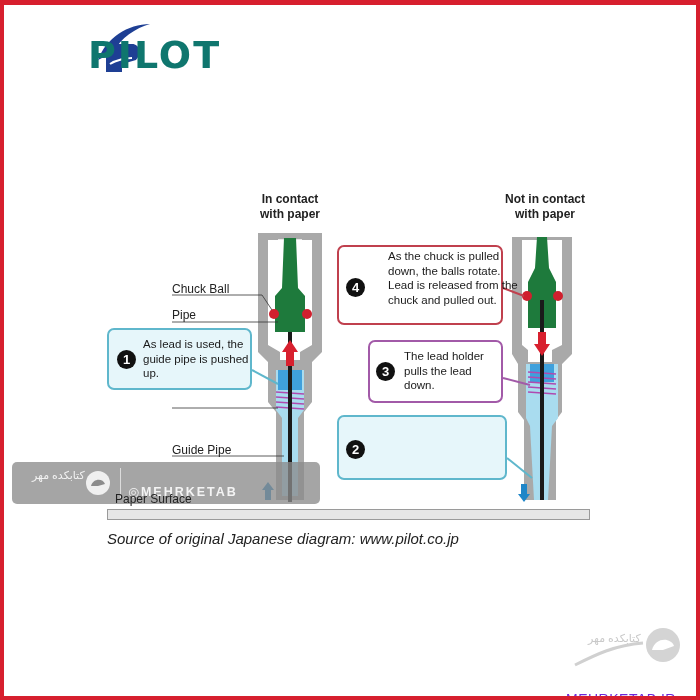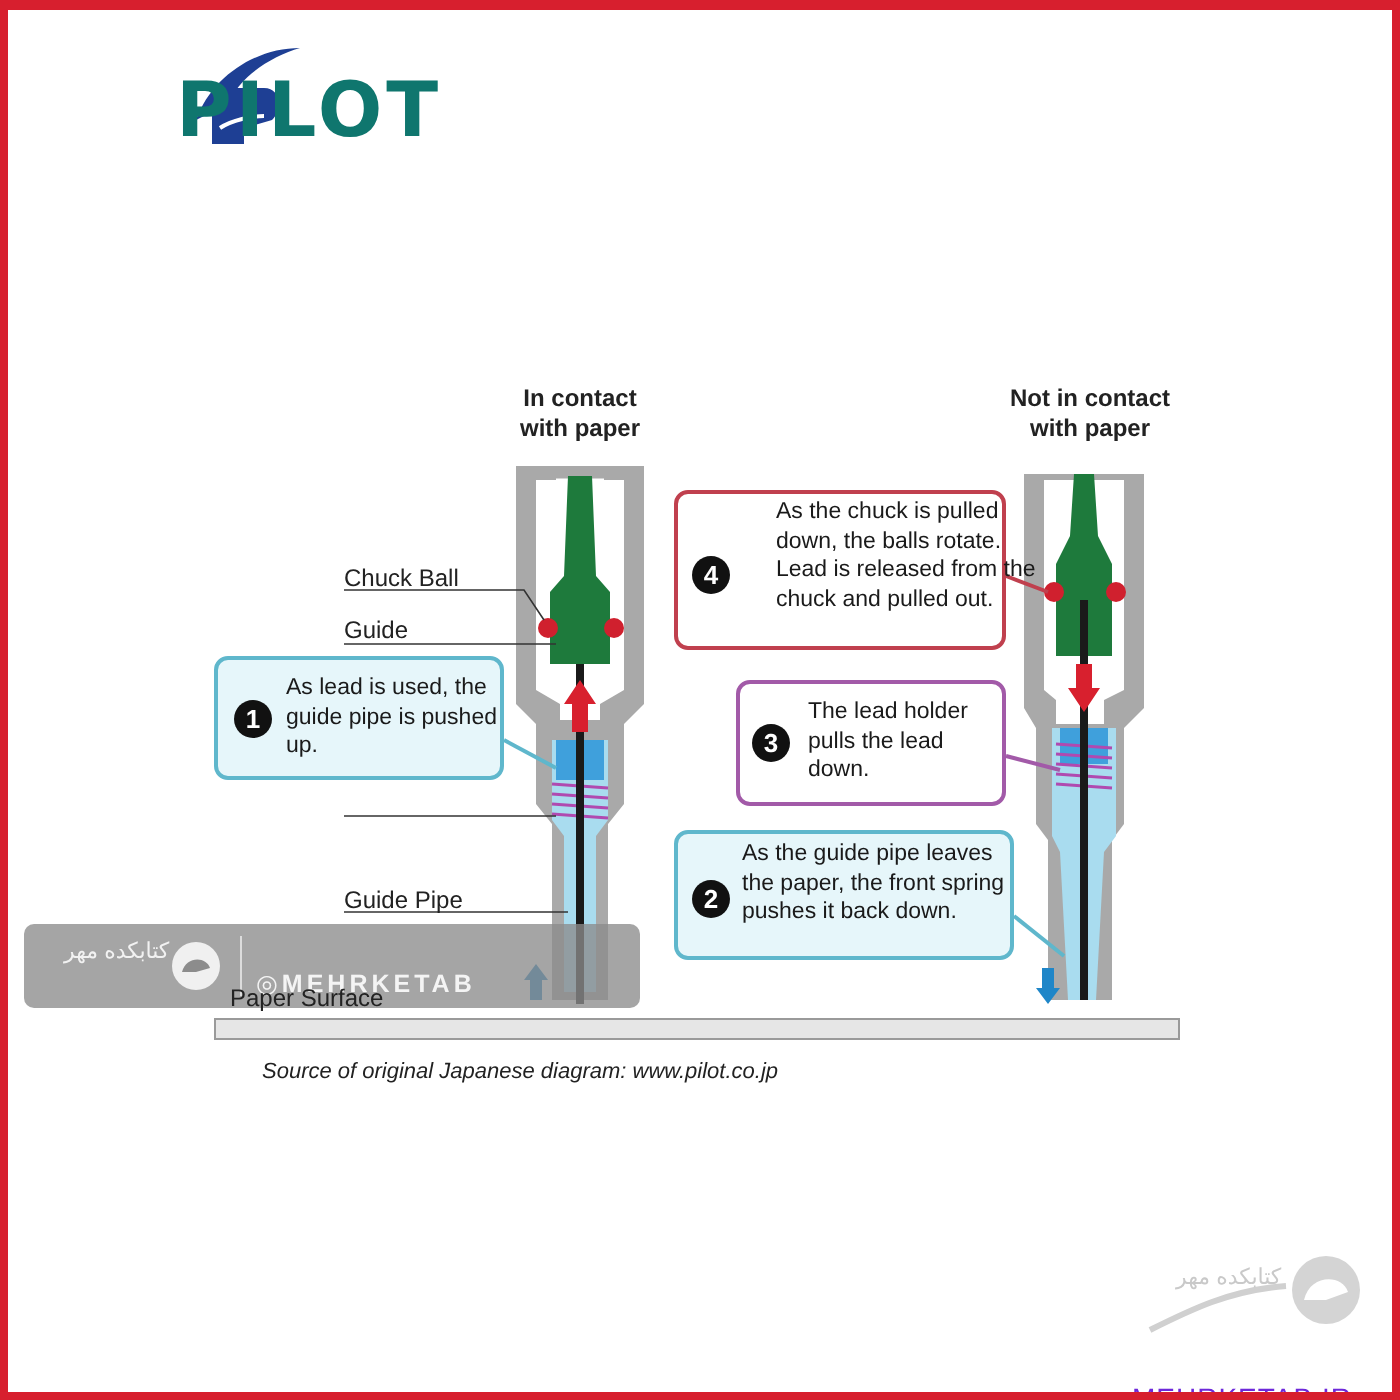--- a/index.html
+++ b/index.html
@@ -42,22 +42,22 @@
     position: absolute; width: 19px; height: 19px; border-radius: 50%;
     background: #111; color: #fff; font-weight: bold; font-size: 13px;
     line-height: 19px; text-align: center;
   }
   .callout .txt { position: absolute; }
   .paper {
     position: absolute; left: 107px; top: 509px; width: 481px; height: 9px;
     background: #e6e6e6; border: 1px solid #9a9a9a;
   }
   .source {
-    position: absolute; left: 107px; top: 530px; font-size: 11px;
-    font-style: italic; color: #222; margin-left: 24px;
+    position: absolute; left: 107px; top: 530px; font-size: 15px;
+    font-style: italic; color: #222;
   }
   .wm-band {
     position: absolute; left: 12px; top: 462px; width: 308px; height: 42px;
     background: rgba(140,140,140,0.78); border-radius: 5px; z-index: 20;
   }
   .wm-fa {
     position: absolute; left: 20px; top: 7px; color: #f2f2f2; font-size: 11px;
   }
   .wm-sep {
     position: absolute; left: 108px; top: 6px; width: 1px; height: 30px; background: #dcdcdc;
@@ -160,21 +160,21 @@
   <path d="M542 356 L534 344 L538 344 L538 332 L546 332 L546 344 L550 344 Z" fill="#d8202e"></path>
 
   <path d="M524 502 L518 494 L521 494 L521 484 L527 484 L527 494 L530 494 Z" fill="#1f86c8"></path>
 
   <path d="M503 288 L524 296" stroke="#c0404e" stroke-width="2" fill="none"></path>
   <path d="M503 378 L530 385" stroke="#a25aa8" stroke-width="2" fill="none"></path>
   <path d="M507 458 L532 478" stroke="#5fb7cc" stroke-width="2" fill="none"></path>
 </svg>
 
 <div class="label" style="left:172px; top:282px;">Chuck Ball</div>
-<div class="label" style="left:172px; top:308px;">Guide</div>
+<div class="label" style="left:172px; top:308px;">Pipe</div>
 <div class="label" style="left:172px; top:372px;">Front Spring</div>
 <div class="label" style="left:172px; top:443px;">Guide Pipe</div>
 <div class="label" style="left:115px; top:492px; z-index:25;">Paper Surface</div>
 
 <div class="callout" style="left:107px; top:328px; width:145px; height:62px;">
   <div class="num" style="left:8px; top:20px;">1</div>
   <div class="txt" style="left:34px; top:7px; width:106px;">As lead is used, the guide pipe is pushed up.</div>
 </div>
 
 <div class="callout red" style="left:337px; top:245px; width:166px; height:80px;">
@@ -182,21 +182,20 @@
   <div class="txt" style="left:49px; top:2px; width:130px;">As the chuck is pulled down, the balls rotate. Lead is released from the chuck and pulled out.</div>
 </div>
 
 <div class="callout purple" style="left:368px; top:340px; width:135px; height:63px;">
   <div class="num" style="left:6px; top:20px;">3</div>
   <div class="txt" style="left:34px; top:7px; width:92px;">The lead holder pulls the lead down.</div>
 </div>
 
 <div class="callout" style="left:337px; top:415px; width:170px; height:65px;">
   <div class="num" style="left:7px; top:23px;">2</div>
-  <div class="txt" style="left:32px; top:3px; width:134px;">As the guide pipe leaves the paper, the front spring pushes it back down.</div>
 </div>
 
 <div class="paper"></div>
 
 <div class="source">Source of original Japanese diagram: www.pilot.co.jp</div>
 
 <div class="wm-band">
   <div class="wm-fa">کتابکده مهر</div>
   <svg style="position:absolute; left:72px; top:7px; width:28px; height:28px;" viewBox="0 0 28 28">
     <circle cx="14" cy="14" r="12" fill="#f0f0f0"></circle>

